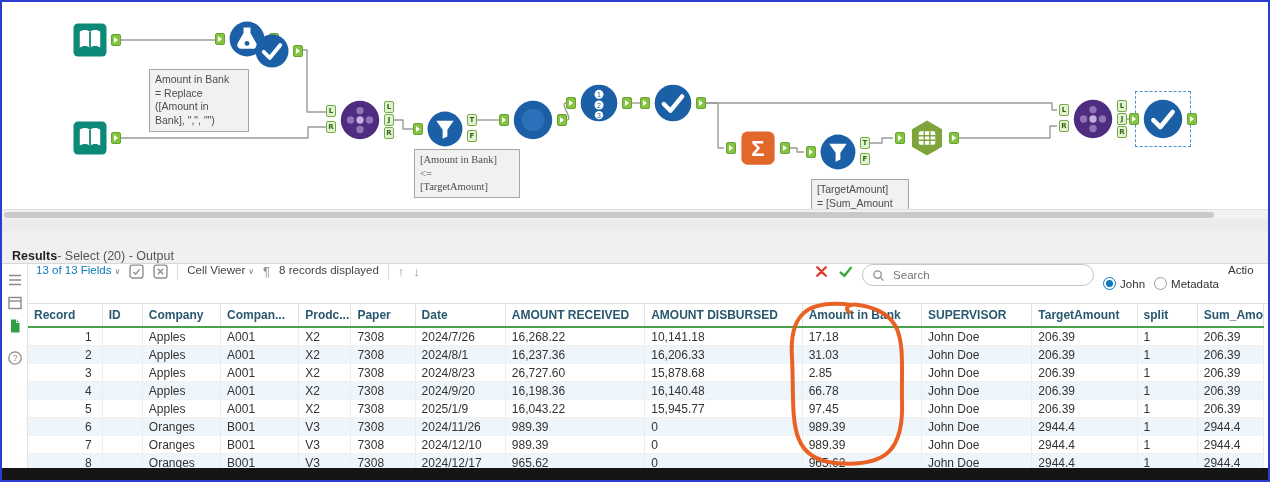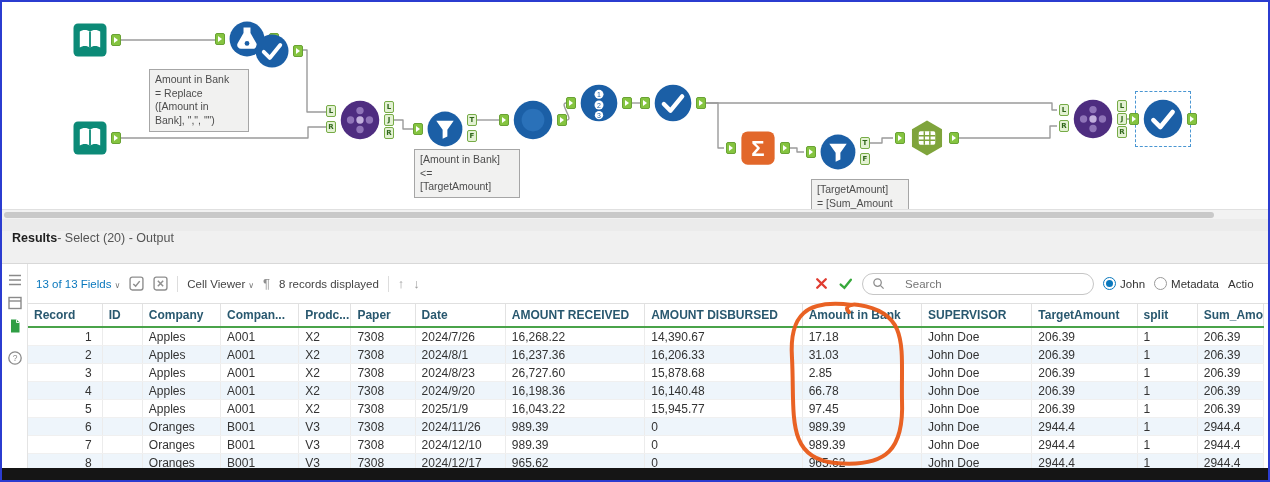--- a/index.html
+++ b/index.html
@@ -22,35 +22,35 @@
   .a-outJ{right:-13px;top:15px}
   .a-outR{right:-13px;top:28px}
   .a-outT{right:-13px;top:4px}
   .a-outF{right:-13px;top:20px}
   .ann{position:absolute;background:#f1f1f0;border:1px solid #a6a6a6;color:#4d4d4d;font-size:10.5px;line-height:1.3;padding:3px 5px;z-index:3;box-sizing:border-box}
   .marquee{position:absolute;border:1.5px dashed #4a96d2;z-index:0}
   
   .hscroll{position:absolute;left:0;top:207px;width:1266px;height:10px;background:#f2f2f2;border-top:1px solid #e0e0e0;box-sizing:border-box}
   .hscroll .thumb{position:absolute;left:2px;top:2px;height:6px;width:1210px;background:#c9c9c9;border-radius:3px}
   .spacer{position:absolute;left:0;top:217px;width:1266px;height:12px;background:#ebebeb}
-  .res-head{position:absolute;left:0;top:229px;width:1266px;height:33px;background:#f0f0f0;border-bottom:1px solid #d8d8d8;display:flex;align-items:flex-start;padding-left:10px;box-sizing:border-box;font-size:12.5px;color:#555}
+  .res-head{position:absolute;left:0;top:229px;width:1266px;height:33px;background:#f0f0f0;border-bottom:1px solid #d8d8d8;display:flex;align-items:flex-end;padding-left:10px;box-sizing:border-box;font-size:12.5px;color:#555}
   .res-head b{color:#1f1f1f}
   
   .rail{position:absolute;left:0;top:262px;width:26px;height:204px;background:#fff;border-right:1px solid #e4e4e4;box-sizing:border-box;z-index:2}
   .ric{display:block;width:16px;height:16px;margin:0 auto}
   
-  .toolbar{position:absolute;left:26px;top:262px;width:1240px;height:40px;background:#fff;border-bottom:1px solid #e0e0e0;display:flex;align-items:center;font-size:11.5px;color:#444;box-sizing:border-box;padding:0 10px 0 8px;gap:9px;z-index:1}
+  .toolbar{position:absolute;left:26px;top:262px;width:1240px;height:40px;background:#fff;border-bottom:1px solid #e0e0e0;display:flex;font-size:11.5px;color:#444;box-sizing:border-box;padding:0 10px 0 8px;gap:9px;z-index:1}
   .blue{color:#0a78bd;white-space:nowrap}
   .caret{font-size:8px;color:#777;margin-left:3px}
   .tbicon{width:15px;height:15px;display:inline-block}
   .tbicon svg{display:block;width:100%;height:100%}
   .vsep{width:1px;height:16px;background:#ddd}
   .arrow{color:#9a9a9a;font-size:13px}
   .pil{color:#8f8f8f;font-size:13px}
-  .search{display:flex;align-items:center;width:232px;height:22px;border:1px solid #c6c6c6;border-radius:11px;padding:0 9px;gap:18px;box-sizing:border-box;background:#fff}
+  .search{display:flex;align-items:center;width:232px;height:22px;border:1px solid #c6c6c6;border-radius:11px;padding:0 9px;gap:6px;box-sizing:border-box;background:#fff}
   .search input{border:0;outline:0;flex:1;font-size:11.5px;color:#333;background:transparent;font-family:"Liberation Sans",sans-serif;min-width:0}
   .sicon{width:13px;height:13px;flex:none}
   .radio{width:13px;height:13px;border-radius:50%;border:1.5px solid #9a9a9a;box-sizing:border-box;position:relative;flex:none}
   .radio.sel{border-color:#0a78bd}
   .radio.sel::after{content:"";position:absolute;inset:2px;background:#0a78bd;border-radius:50%}
   .rlabel{color:#333;white-space:nowrap}
   .rgroup{display:flex;align-items:center;gap:4px}
   .trunc{width:30px;overflow:hidden;white-space:nowrap}
   
   .grid{position:absolute;left:26px;top:302px;width:1240px;height:164px;overflow:hidden;background:#fff}
@@ -284,21 +284,21 @@
         <span class="anch solid a-out">
           <i class="tri"></i>
         </span>
       </div>
       <div class="ann" style="left: 147px; top: 67px; width: 100px;">
         <div>Amount in Bank</div>
         <div>= Replace</div>
         <div>([Amount in</div>
         <div>Bank], ",", "")</div>
       </div>
-      <div class="ann" style="left: 412px; top: 147px; width: 106px;">
+      <div class="ann" style="left: 412px; top: 147px; width: 106px; font-family: Liberation Serif, serif;">
         <div>[Amount in Bank]</div>
         <div>&lt;=</div>
         <div>[TargetAmount]</div>
       </div>
       <div class="ann" style="left: 809px; top: 177px; width: 98px;">
         <div>[TargetAmount]</div>
         <div>= [Sum_Amount</div>
       </div>
     </div>
 
@@ -428,21 +428,21 @@
         <tbody>
           <tr>
             <td class="rec">1</td>
             <td></td>
             <td>Apples</td>
             <td>A001</td>
             <td>X2</td>
             <td>7308</td>
             <td>2024/7/26</td>
             <td>16,268.22</td>
-            <td>14,390.67</td>
+            <td>10,141.18</td>
             <td>17.18</td>
             <td>John Doe</td>
             <td>206.39</td>
             <td>1</td>
             <td>206.39</td>
           </tr>
           <tr>
             <td class="rec">2</td>
             <td></td>
             <td>Apples</td>

